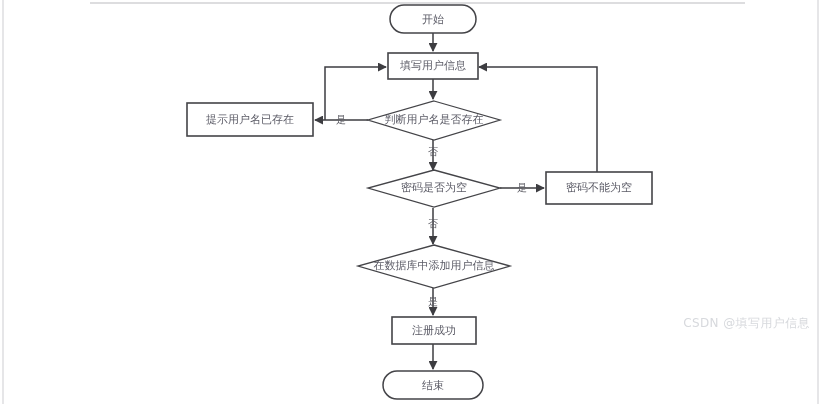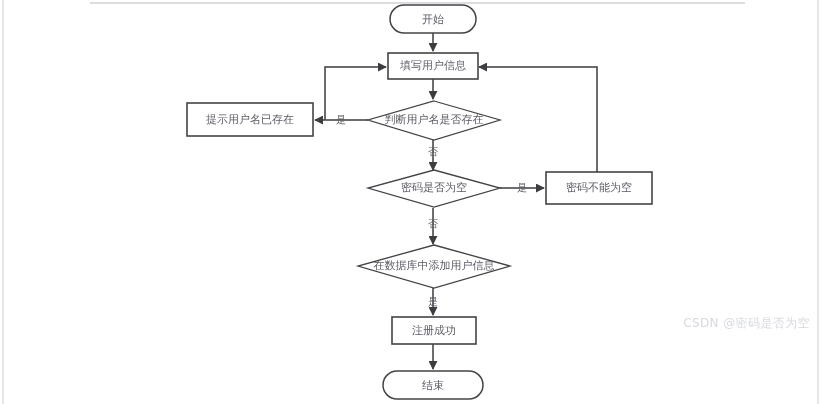--- a/index.html
+++ b/index.html
@@ -162,15 +162,15 @@
       <text class="node-label" x="433" y="386">结束</text>
     </g>
 
     <text class="edge-label" x="341" y="120">是</text>
     <text class="edge-label" x="433" y="152">否</text>
     <text class="edge-label" x="522" y="188">是</text>
     <text class="edge-label" x="433" y="224">否</text>
     <text class="edge-label" x="433" y="302">是</text>
   </svg>
 
-  <div class="watermark">CSDN @密码是否为空</div>
+  <div class="watermark">CSDN @填写用户信息</div>
 
 </div>
 
 </body></html>

